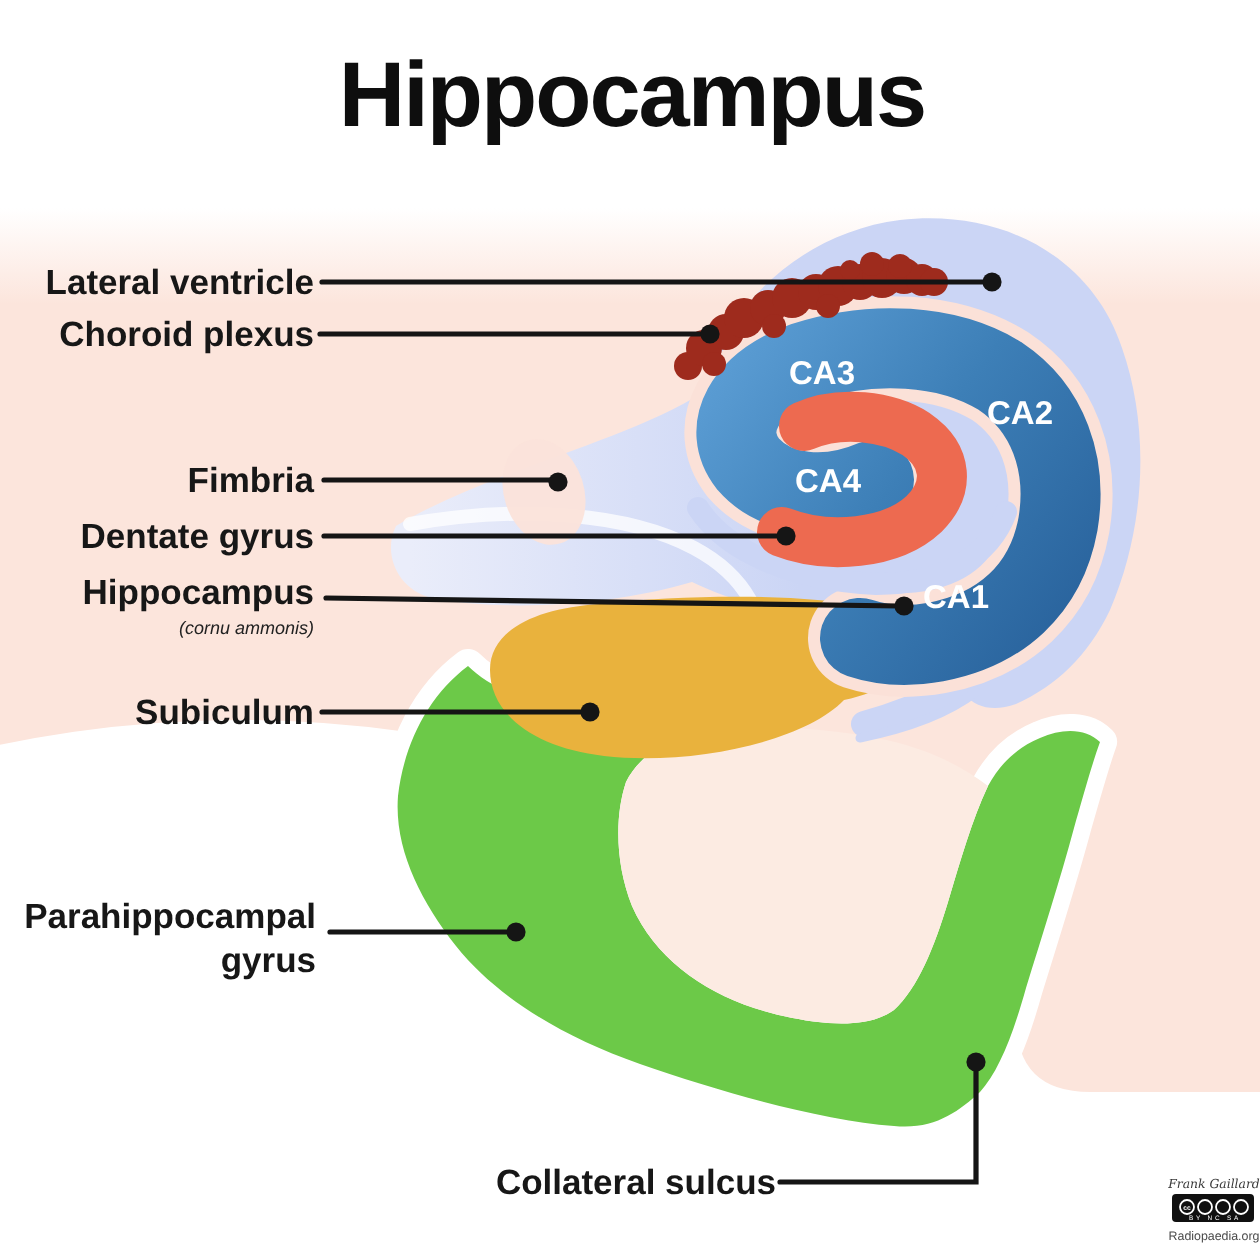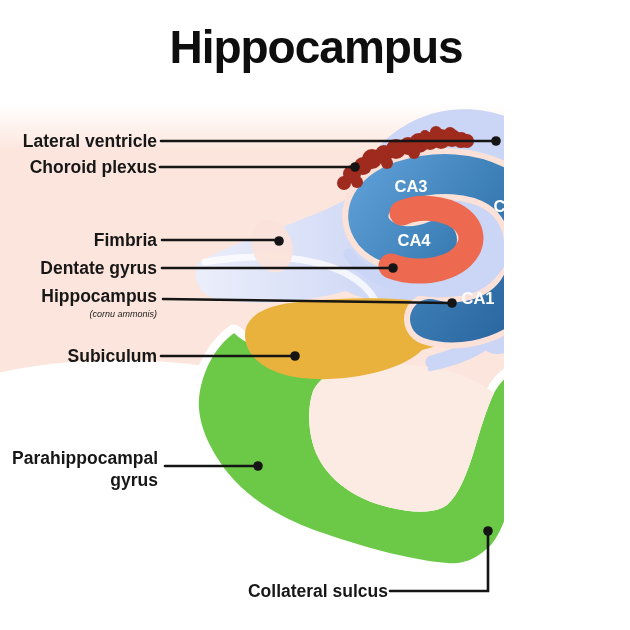--- a/index.html
+++ b/index.html
@@ -1,16 +1,16 @@
 <!DOCTYPE html>
 <html><head>
 <meta charset="utf-8">
 <style>
   html,body{margin:0;padding:0;background:#ffffff;}
-  .stage{position:relative;width:504px;height:630px;background:#f9a8d4;overflow:hidden;
+  .stage{position:relative;width:630px;height:630px;background:#f9a8d4;overflow:hidden;
          font-family:"Liberation Sans",sans-serif;}
   svg{display:block;}
   .title-text{font-family:"Liberation Sans",sans-serif;font-weight:800;font-size:46px;
               letter-spacing:-1px;fill:#0e0e0e;}
   .leader-label{font-family:"Liberation Sans",sans-serif;font-weight:700;font-size:17.5px;fill:#171717;}
   .leader-sub{font-family:"Liberation Sans",sans-serif;font-style:italic;font-weight:400;font-size:9px;fill:#222;}
   .ca-label{font-family:"Liberation Sans",sans-serif;font-weight:700;font-size:16.5px;fill:#ffffff;}
   .attr-author{font-family:"DejaVu Serif",serif;font-style:italic;font-size:6.2px;fill:#3a3a3a;}
   .attr-site{font-family:"Liberation Sans",sans-serif;font-size:6.2px;fill:#4a4a4a;}
   .badge-micro{font-family:"Liberation Sans",sans-serif;font-size:3.2px;fill:#ffffff;letter-spacing:1.4px;}

